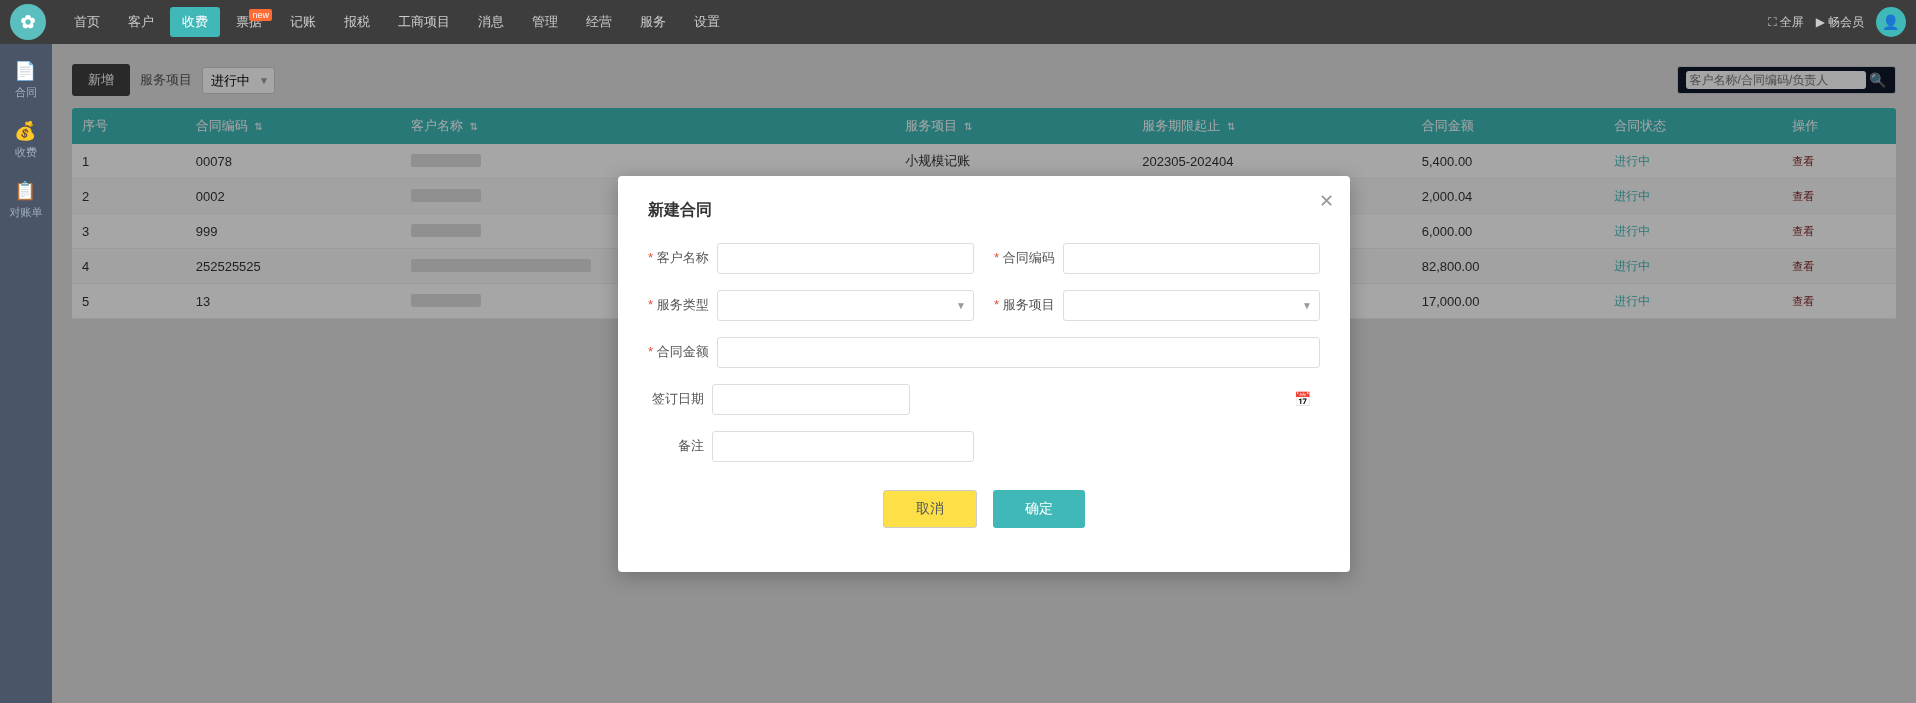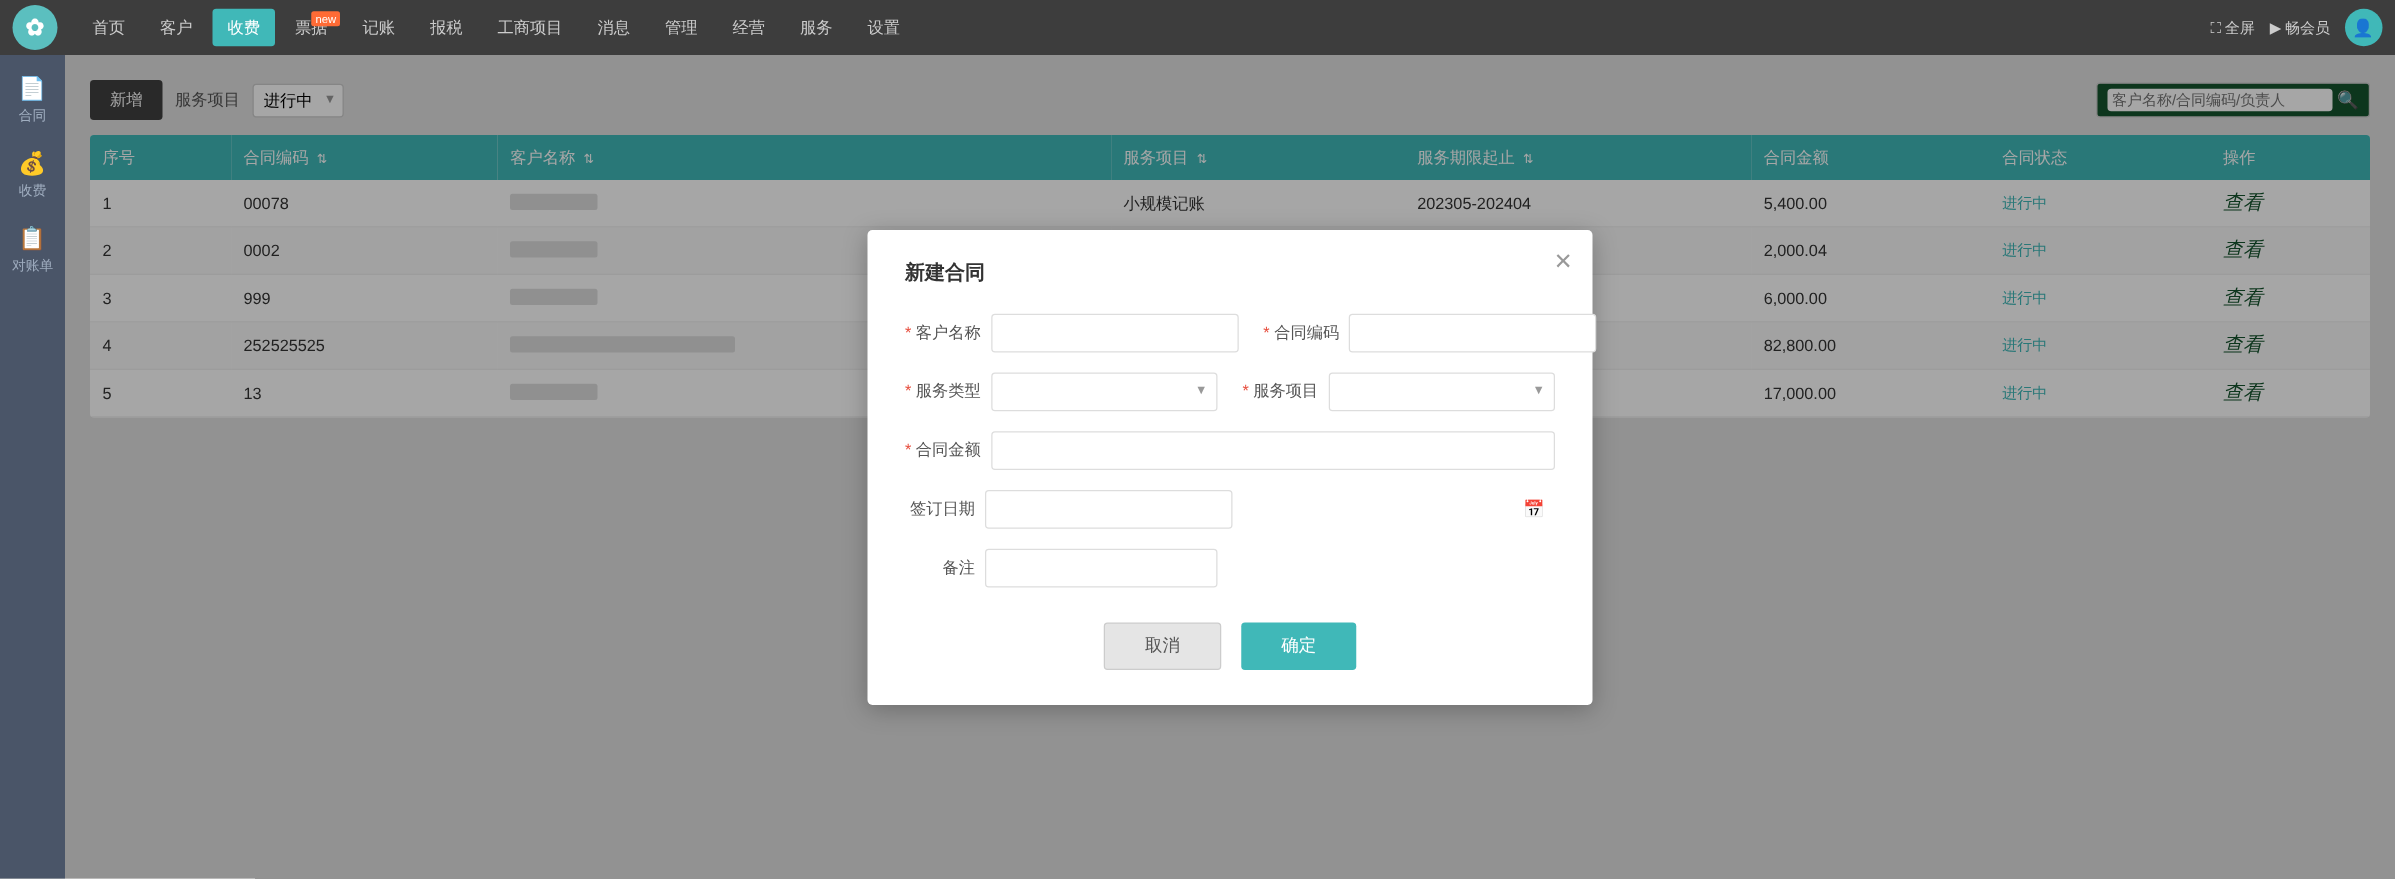--- a/index.html
+++ b/index.html
@@ -145,21 +145,21 @@
       transform: translateY(-50%);
       font-size: 10px;
       color: #999;
       pointer-events: none;
     }
     .search-wrapper {
       display: flex;
       align-items: center;
       border: 1px solid #ccc;
       border-radius: 3px;
-      background: #14532d;
+      background: #0f172a;
       padding: 4px 8px;
       gap: 4px;
       margin-left: auto;
     }
     .search-wrapper input {
       border: none;
       outline: none;
       font-size: 12px;
       width: 180px;
     }
@@ -190,41 +190,40 @@
     .data-table tbody td {
       padding: 8px 10px;
       font-size: 13px;
       color: #333;
     }
     .status-badge {
       color: #40b8b8;
       font-size: 12px;
     }
     .action-link {
-      color: #14532d;
-      cursor: pointer;
-      font-size: 16px;
-      font-style: italic;
+      color: #7f1d1d;
+      cursor: pointer;
+      font-size: 11px;
     }
 
     
     .modal-overlay {
       position: absolute;
       top: 0; left: 0; right: 0; bottom: 0;
       background: rgba(0,0,0,0.35);
       display: flex;
       align-items: center;
       justify-content: center;
       z-index: 100;
     }
     .modal {
       background: white;
       border-radius: 4px;
-      width: 580px;
-      padding: 24px 30px 28px;
+      width: 732px;
+      padding: 24px 30px 44px;
       position: relative;
       box-shadow: 0 4px 20px rgba(0,0,0,0.25);
     }
     .modal-title {
       font-size: 16px;
       color: #333;
       font-weight: bold;
       margin-bottom: 22px;
     }
     .modal-close {
@@ -306,21 +305,21 @@
     .modal-footer {
       display: flex;
       justify-content: center;
       gap: 16px;
       margin-top: 28px;
     }
     .btn-cancel {
       padding: 9px 32px;
       border: 1px solid #ccc;
       border-radius: 3px;
-      background: #e5e5e5;
+      background: #fde047;
       color: #555;
       font-size: 14px;
       cursor: pointer;
     }
     .btn-confirm {
       padding: 9px 32px;
       border: none;
       border-radius: 3px;
       background: #40b8b8;
       color: white;

